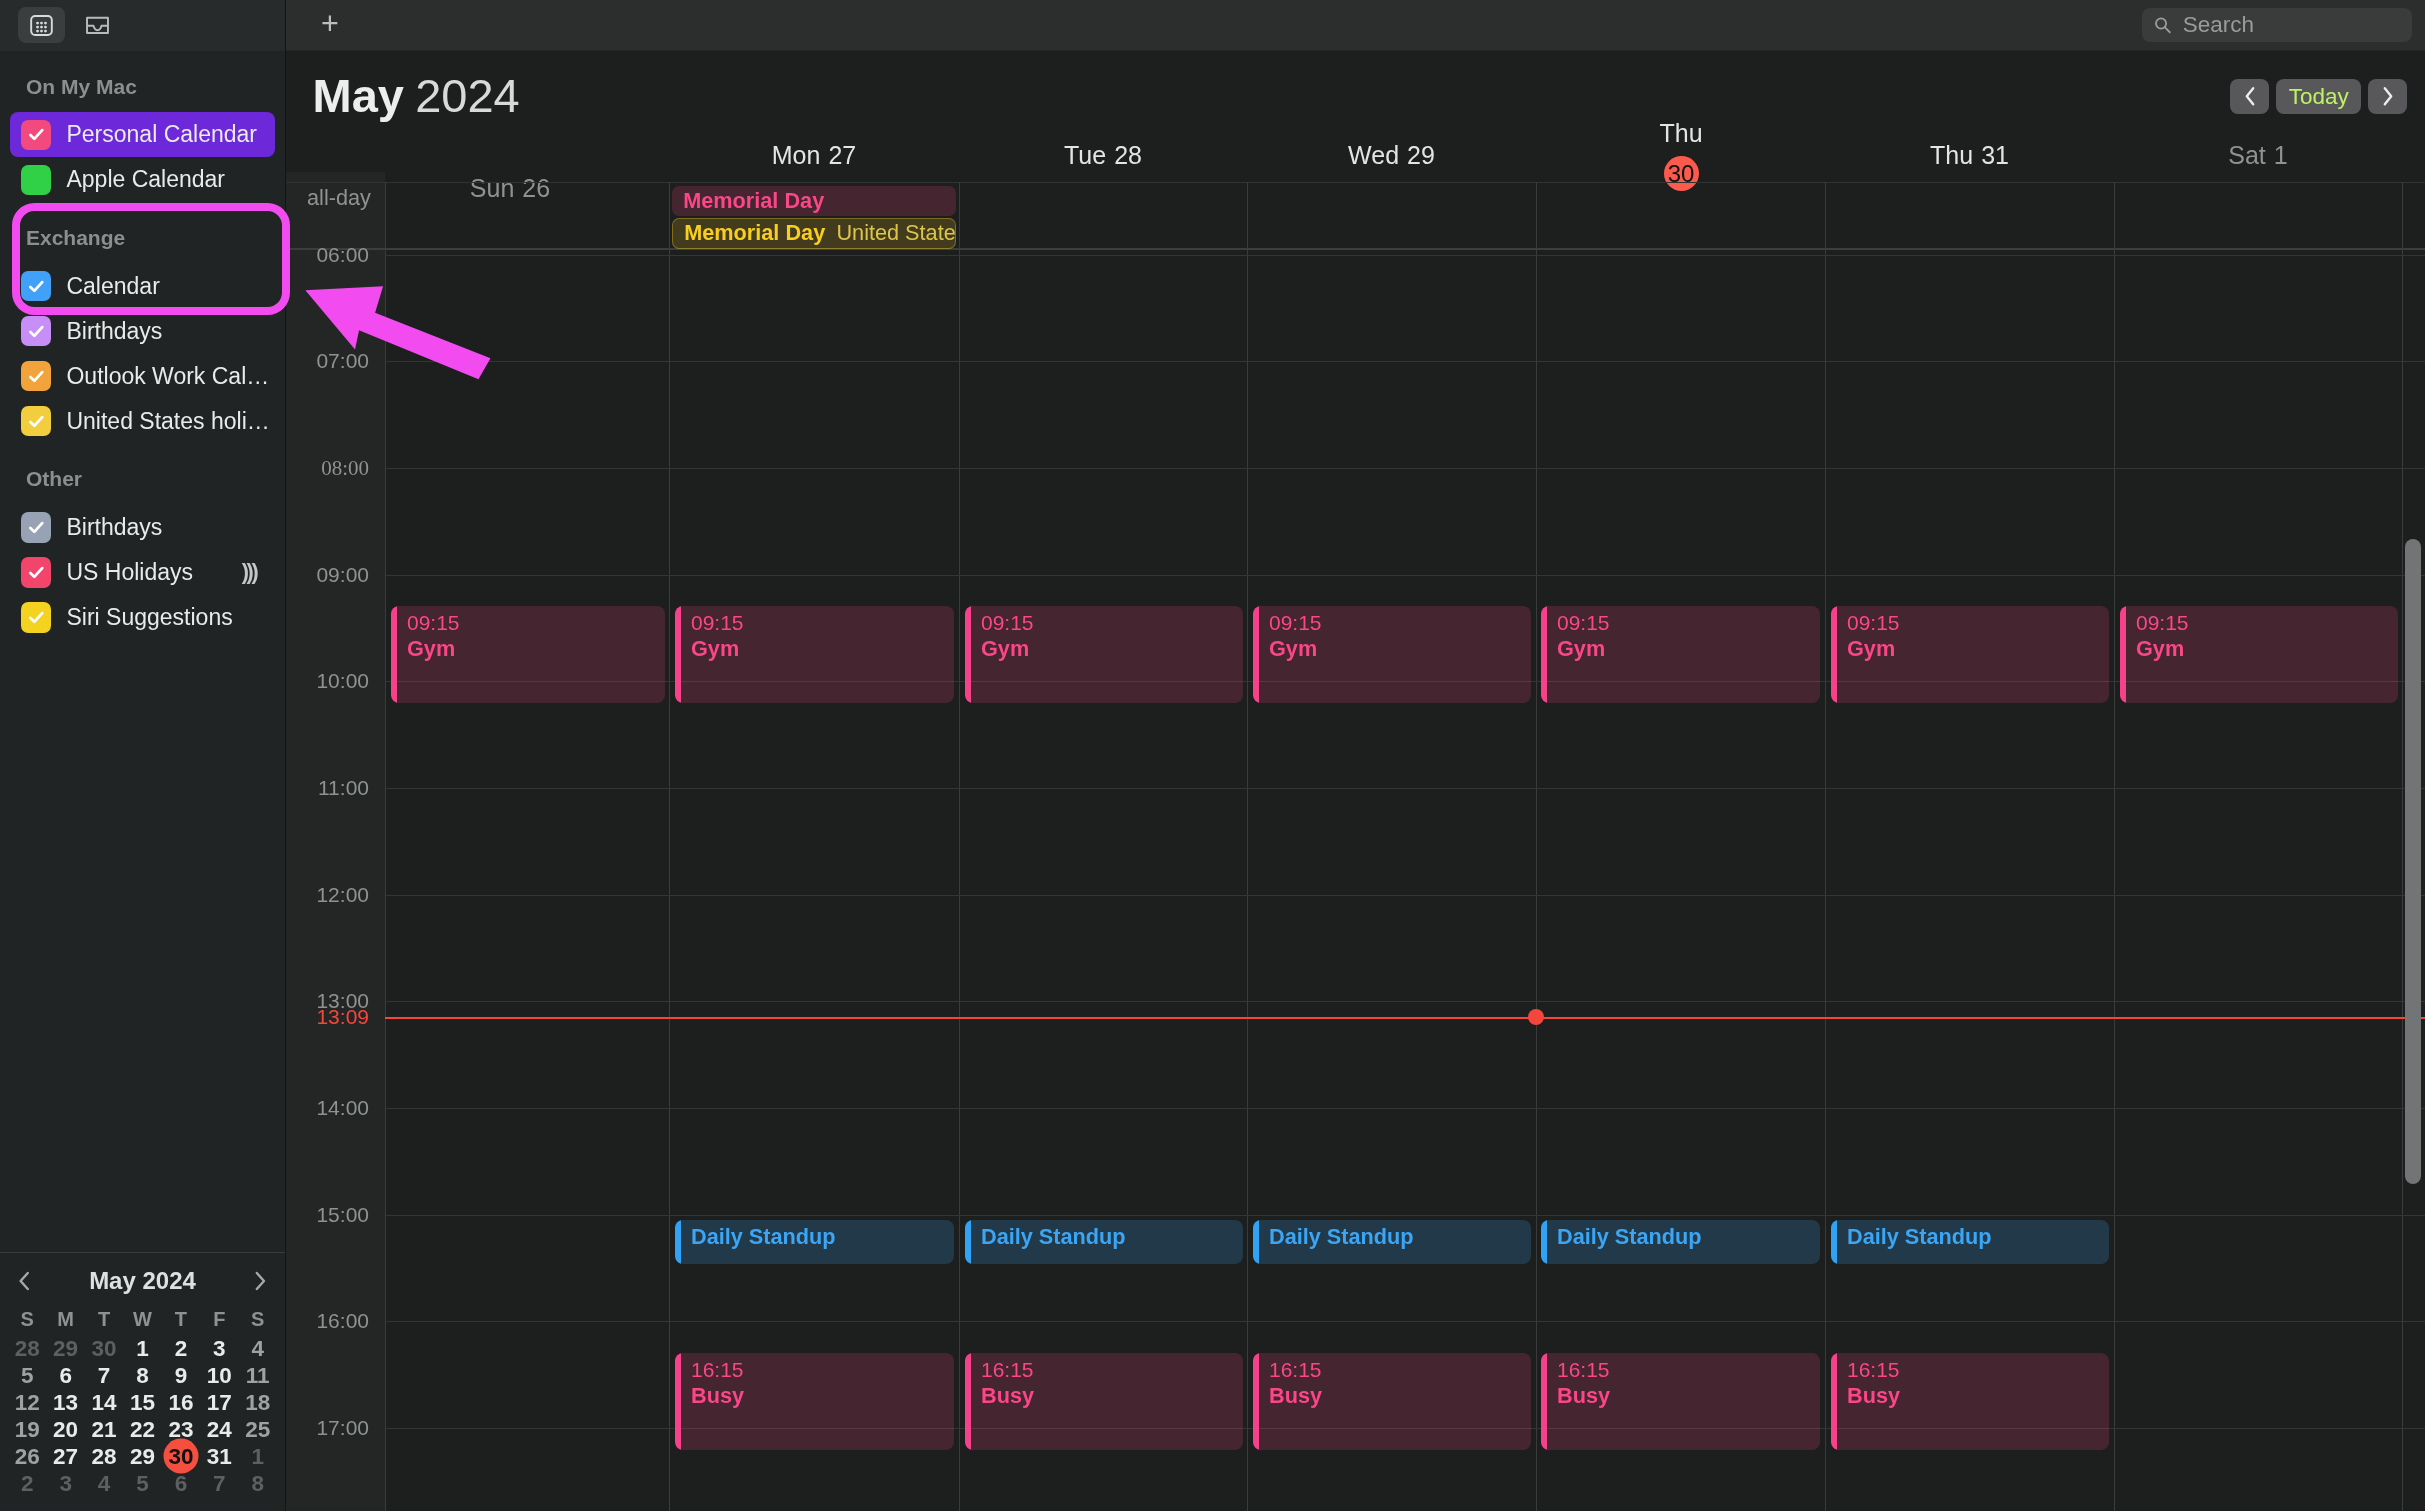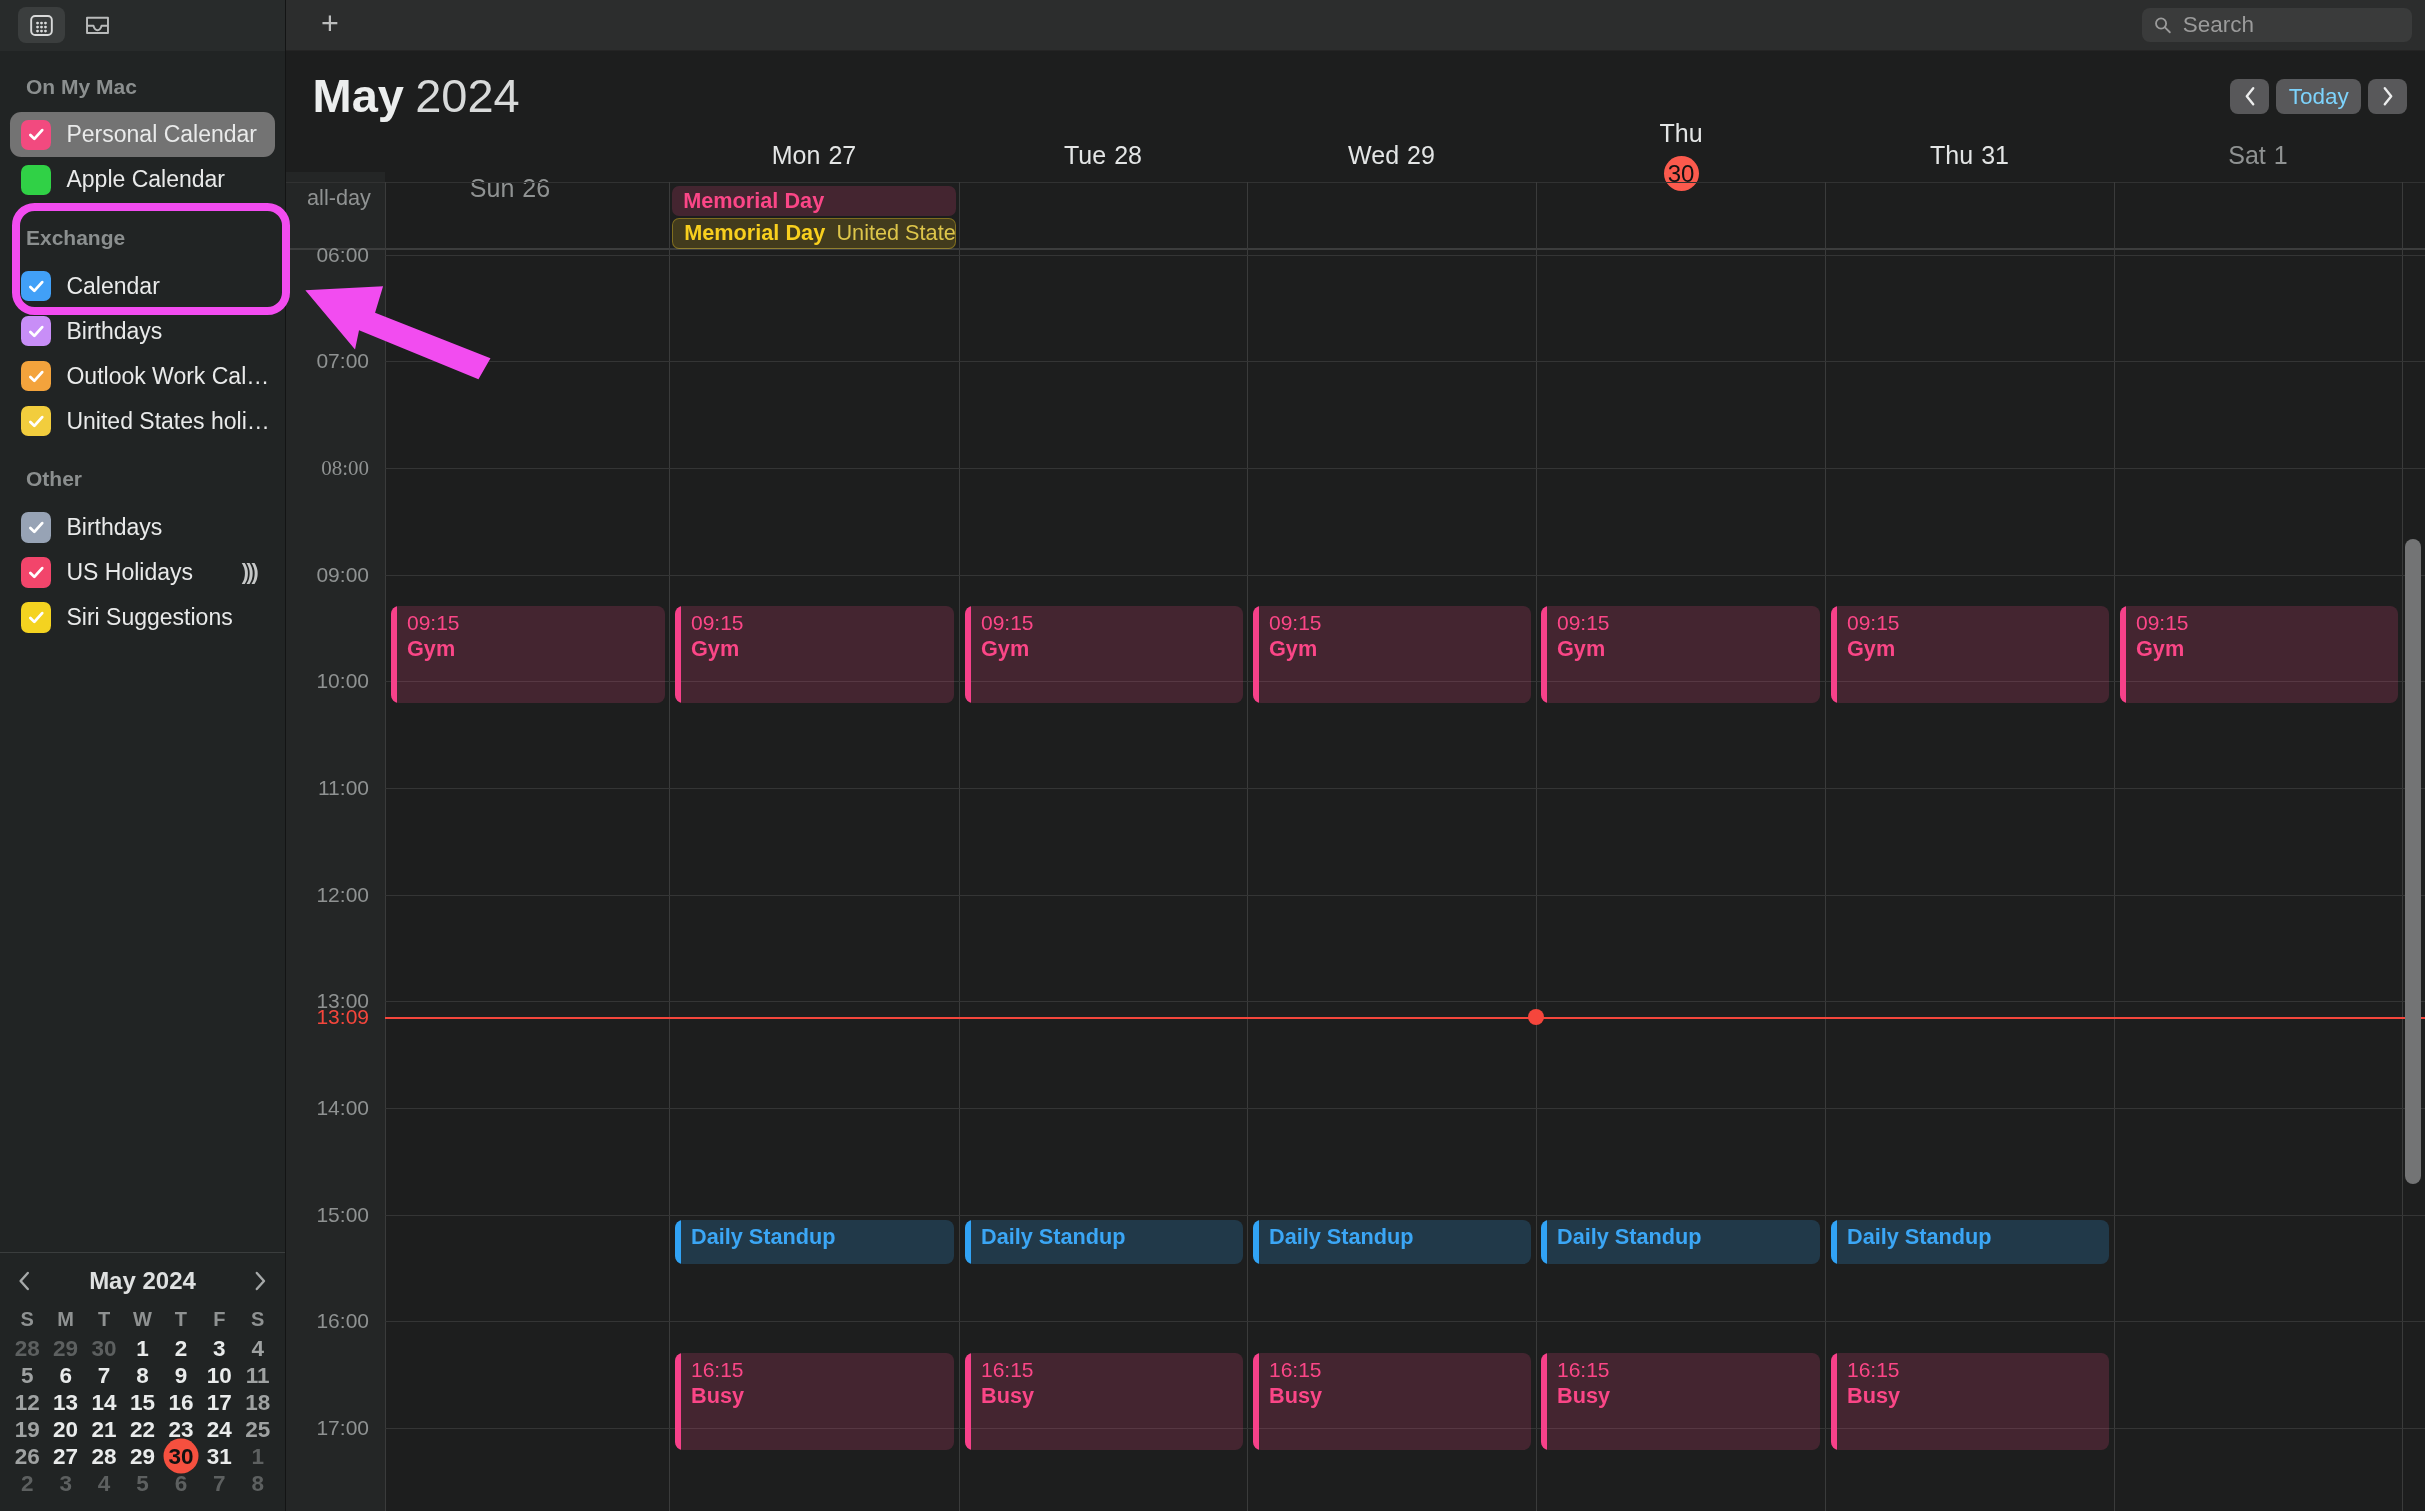--- a/index.html
+++ b/index.html
@@ -7,21 +7,21 @@
     background:#1d1e1e;font-family:"Liberation Sans","DejaVu Sans",sans-serif;
     -webkit-font-smoothing:antialiased;color:#e9ebeb;}
   
   #sidebar{position:absolute;left:0;top:0;width:286px;height:1511px;background:#212424;border-right:1.6px solid #131414;box-sizing:border-box;}
   #sidebar-toolbar{position:absolute;left:0;top:0;width:100%;height:51px;background:#282b2b;}
   .sb-iconbtn{position:absolute;top:7.2px;width:47px;height:36px;border-radius:8px;display:flex;align-items:center;justify-content:center;}
   .sb-iconbtn.sel{background:#3b3e3e;}
   #sidebar-body{position:absolute;left:0;top:51px;width:100%;}
   .sb-title{margin:22.5px 0 6.4px 26px;font-size:21px;font-weight:700;color:#8b8f8f;height:26px;line-height:26px;}
   .sb-item{height:45px;margin:0 10.4px;padding:0 10.4px;display:flex;align-items:center;gap:15.2px;border-radius:11.2px;font-size:23px;color:#e9eaea;white-space:nowrap;}
-  .sb-item.selected{background:#737373;}
+  .sb-item.selected{background:#6d28d9;border-radius:8px;}
   .cbox{flex:0 0 30.5px;width:30.5px;height:30.5px;border-radius:7.2px;display:flex;align-items:center;justify-content:center;}
   .sb-spacer{height:6.4px;}
   .sb-broadcast{margin-left:auto;color:#c5c7c7;font-size:21.7px;letter-spacing:-2.4px;padding-right:8px;font-weight:600;}
   
   #minical{position:absolute;left:0;bottom:0;width:285px;height:258px;background:#212424;border-top:0.8px solid #3a3d3d;}
   #minical-head{position:relative;height:51px;}
   #minical-title{position:absolute;left:0;right:0;top:14.4px;text-align:center;font-size:24px;font-weight:700;color:#dfe1e1;}
   .mc-chev{position:absolute;top:13px;width:29px;height:29px;display:flex;align-items:center;justify-content:center;}
   #mc-grid{padding:0 8px;}
   .mc-row{display:flex;height:27px;}
@@ -40,21 +40,21 @@
   .seg.active{background:#4a4b4c;color:#e9eaea;margin:1.6px;box-shadow:0 0.8px 2.4px rgba(0,0,0,.35);}
   .seg-sep{width:0.8px;background:#474848;margin:7.2px 0;}
   #search{position:absolute;right:13px;top:8px;width:270px;height:34px;background:#3a3b3b;border-radius:8px;display:flex;align-items:center;padding:0 11.2px;box-sizing:border-box;gap:8px;}
   #search input{background:transparent;border:none;outline:none;font-size:22.5px;color:#cfd0d0;font-family:inherit;width:100%;}
   #search input::placeholder{color:#9b9b9b;}
   
   #month-title{position:absolute;left:26.5px;top:68px;font-size:47px;color:#eceeee;}
   #month-title .m{font-weight:700;}
   #month-title .y{font-weight:300;color:#d8dada;margin-left:11.2px;}
   #nav-buttons{position:absolute;right:17.6px;top:79px;display:flex;gap:7.2px;}
-  .nav-btn{height:35px;background:#58585a;border-radius:8px;display:flex;align-items:center;justify-content:center;color:#7dd3fc;}
+  .nav-btn{height:35px;background:#58585a;border-radius:8px;display:flex;align-items:center;justify-content:center;color:#bef264;}
   .nav-btn.chev{width:39px;}
   .nav-btn.today{width:85px;font-size:22.5px;}
   #day-headers{position:absolute;left:0;top:138px;width:100%;height:34px;}
   .dayhead{position:absolute;top:0;height:34px;display:flex;align-items:center;justify-content:center;gap:8px;font-size:25px;color:#e3e5e5;}
   .dayhead.weekend{color:#8f9292;}
   .today-badge{display:inline-block;width:35px;height:35px;border-radius:50%;background:#fb5a4d;color:#111;text-align:center;line-height:35px;font-size:24px;}
   
   #grid{position:absolute;left:0;top:172px;width:2139px;height:1339px;overflow:hidden;}
   #gutter{position:absolute;left:0;top:0;width:99px;height:100%;background:#242626;}
   .hline{position:absolute;left:99px;right:0;height:0.8px;background:#343535;}

